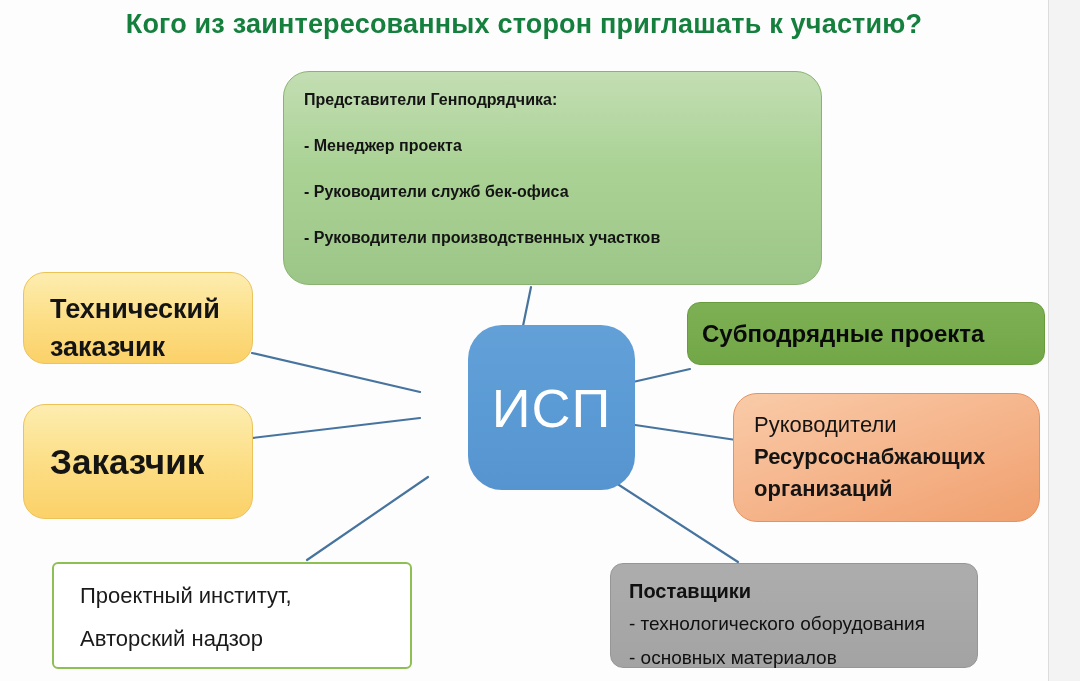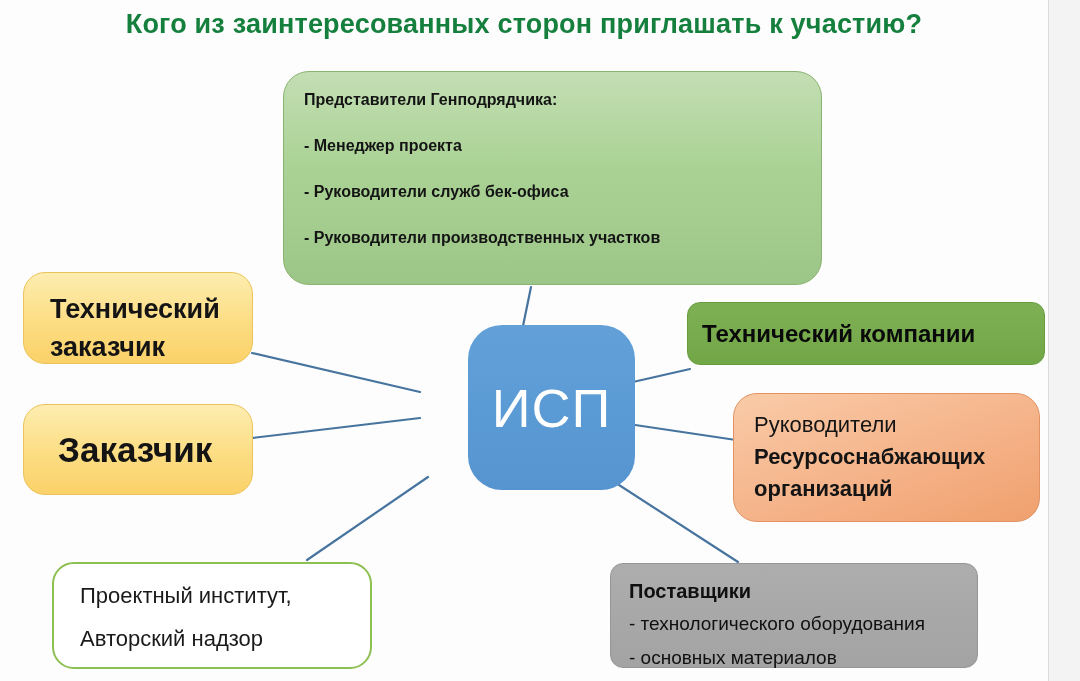--- a/index.html
+++ b/index.html
@@ -38,22 +38,22 @@
   
   .yellow {
     background: linear-gradient(180deg, #fdedb0 0%, #fcdd83 55%, #fbd169 100%);
     border: 1.5px solid #ecc358; border-radius: 22px; color: #141414;
   }
   .tech-customer {
     left: 23px; top: 272px; width: 230px; height: 92px;
     padding: 17px 0 0 26px; font-size: 27px; font-weight: 700; line-height: 38px;
   }
   .customer {
-    left: 23px; top: 404px; width: 230px; height: 91px;
-    display: flex; align-items: center; padding-left: 34px;
+    left: 23px; top: 404px; width: 230px; height: 115px;
+    display: flex; align-items: center; padding-left: 26px;
     font-size: 35px; font-weight: 700;
   }
 
   
   .center-node {
     left: 420px; top: 325px; width: 167px; height: 165px;
     background: linear-gradient(180deg, #63a0d8 0%, #5b9bd5 50%, #5694d0 100%);
     border-radius: 34px; display: flex; align-items: center; justify-content: center;
     color: #ffffff; font-size: 54px; font-weight: 400; letter-spacing: 1px; margin-left: 48px;
   }
@@ -71,22 +71,22 @@
   .resource-orgs {
     left: 733px; top: 393px; width: 307px; height: 129px;
     background: linear-gradient(160deg, #f9cba8 0%, #f5b389 55%, #f0a06e 100%);
     border: 1.5px solid #e39263; border-radius: 24px;
     padding: 15px 0 0 20px; font-size: 22px; line-height: 32px; color: #141414;
   }
   .resource-orgs .bold { font-weight: 700; }
 
   
   .design-institute {
-    left: 52px; top: 562px; width: 320px; height: 107px;
-    background: #ffffff; border: 2px solid #8ebf52; border-radius: 22px;
+    left: 52px; top: 562px; width: 360px; height: 107px;
+    background: #ffffff; border: 2px solid #8ebf52; border-radius: 6px;
     padding: 19px 0 0 26px; font-size: 22px; color: #1a1a1a;
   }
   .design-institute p { margin-bottom: 17px; }
 
   
   .suppliers {
     left: 610px; top: 563px; width: 368px; height: 105px;
     background: linear-gradient(180deg, #adadad 0%, #a3a3a3 100%);
     border: 1px solid #969696; border-radius: 13px;
     padding: 11px 0 8px 18px; color: #101010;
@@ -117,21 +117,21 @@
     <p>- Руководители служб бек-офиса</p>
     <p class="wrap">- Руководители производственных участков</p>
   </div>
 
   <div class="node yellow tech-customer">Технический заказчик</div>
 
   <div class="node yellow customer">Заказчик</div>
 
   <div class="node center-node">ИСП</div>
 
-  <div class="node subcontractors">Технический компании</div>
+  <div class="node subcontractors">Субподрядные проекта</div>
 
   <div class="node resource-orgs">
     <div>Руководители</div>
     <div class="bold">Ресурсоснабжающих</div>
     <div class="bold">организаций</div>
   </div>
 
   <div class="node design-institute">
     <p>Проектный институт,</p>
     <p>Авторский надзор</p>

